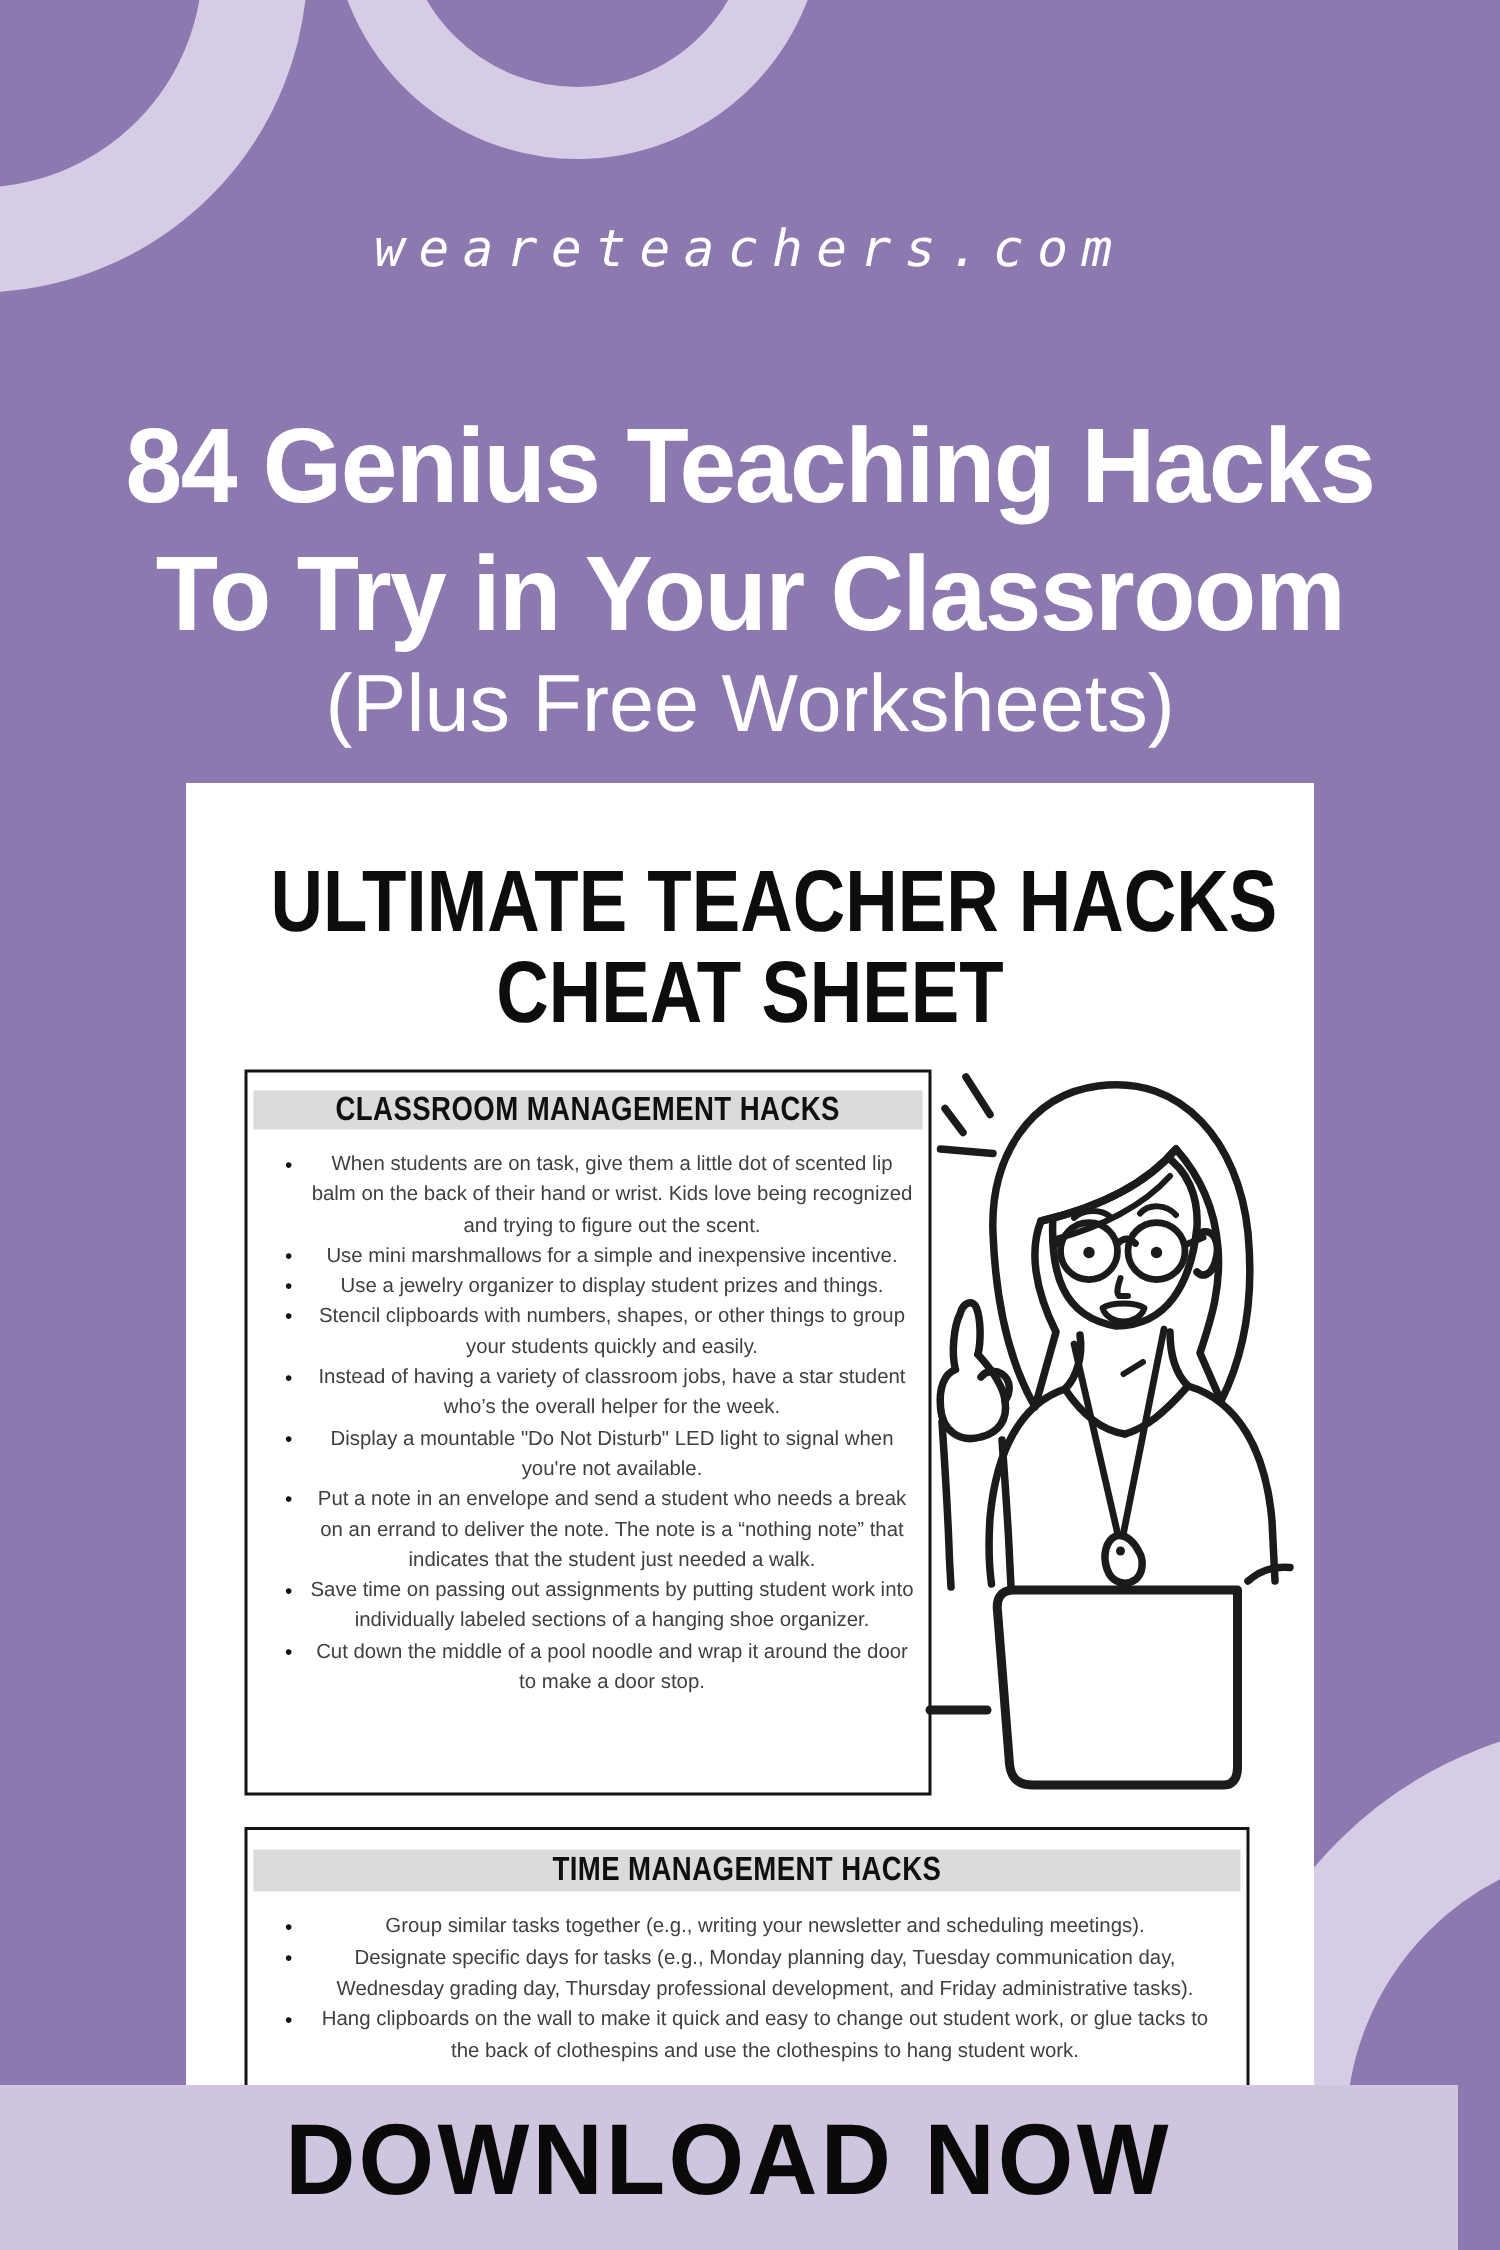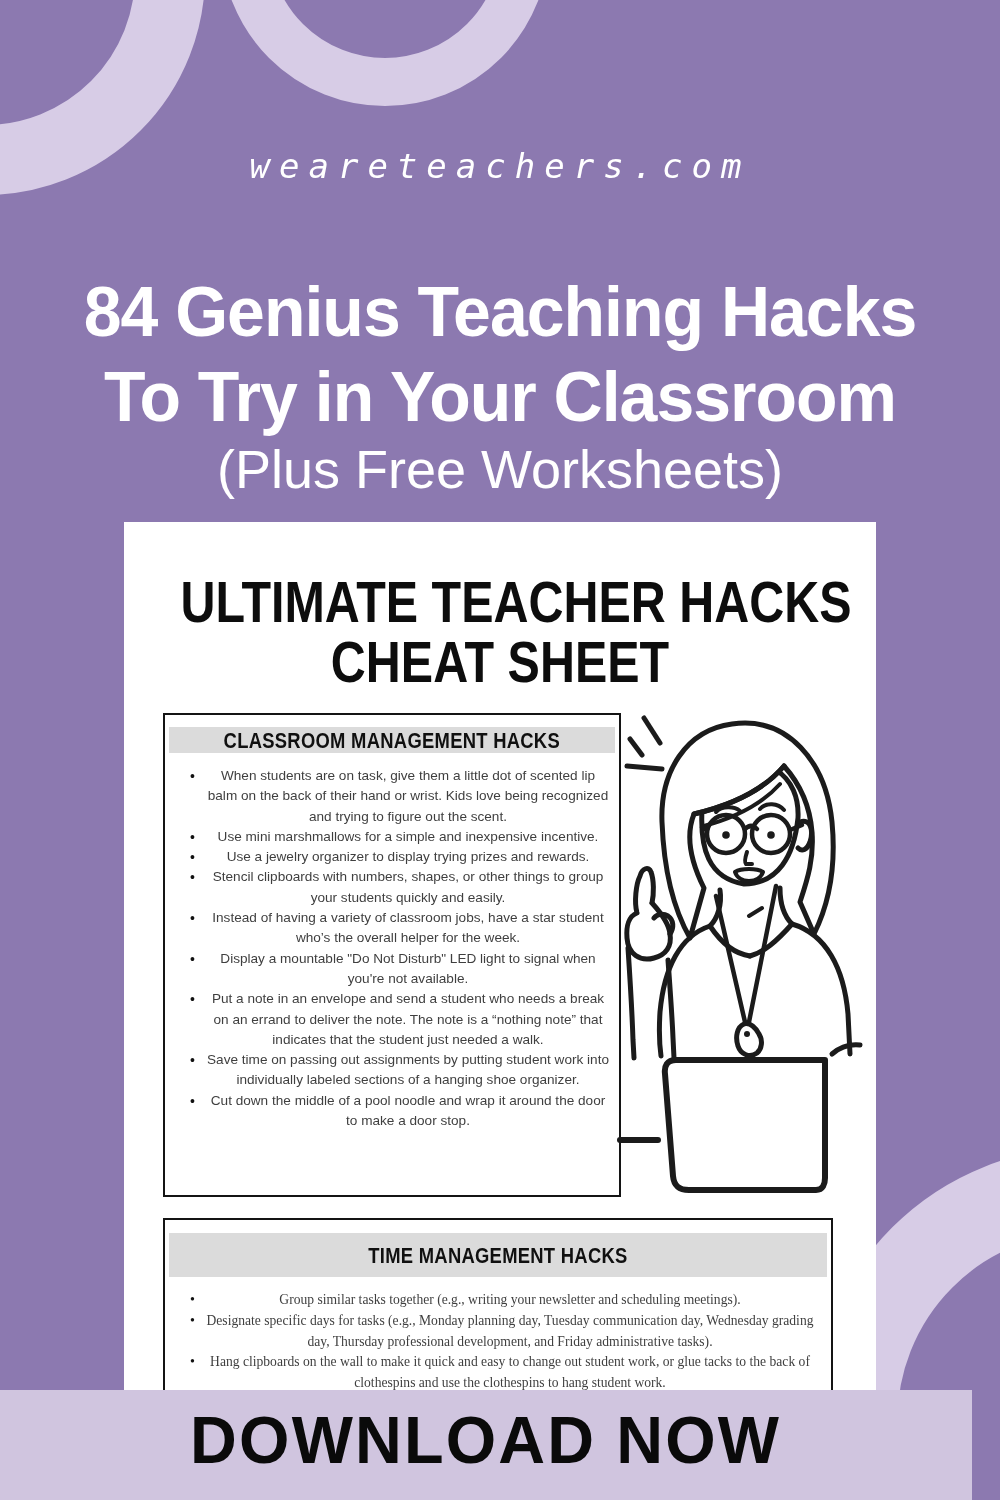--- a/index.html
+++ b/index.html
@@ -42,34 +42,34 @@
   .hack-box{
     position:absolute;border:2.5px solid #141414;background:#fff;
   }
   .box-classroom{left:39px;top:191px;width:458px;height:484px;}
   .box-time{left:39px;top:696px;width:670px;height:240px;}
   .band{
     margin:12px 4px 4px 4px;background:var(--band);
     display:flex;align-items:center;justify-content:center;
   }
   .box-classroom .band{height:26px;}
-  .box-time .band{height:44px;margin-top:13px;}
+  .box-time .band{height:28px;margin-top:13px;}
   .band span{
     font-weight:800;font-size:20px;letter-spacing:.3px;color:#101010;
     transform:scale(0.92,1.12);white-space:nowrap;
   }
   ul.hacks{
     list-style:none;margin-top:13px;padding:0 8px 0 23px;
     color:var(--body);font-size:13.6px;line-height:20.3px;
   }
   ul.hacks li{position:relative;padding-left:17px;text-align:center;}
   ul.hacks li::before{
     content:"\2022";position:absolute;left:2px;top:0;color:#111;font-size:14px;
   }
-  .box-time ul.hacks{line-height:20.8px;padding-right:16px;font-family:Liberation Serif, serif;}
+  .box-time ul.hacks{line-height:20.8px;padding-right:16px;}
   
   .illu{position:absolute;left:492px;top:184px;width:252px;height:492px;}
   
   .footer{
     position:absolute;left:0;top:1390px;width:972px;height:110px;z-index:3;
     background:var(--footer);display:flex;align-items:center;justify-content:center;
   }
   .cta{
     border:none;background:transparent;cursor:pointer;color:#0a0a0a;
     font-family:"Liberation Sans",sans-serif;font-weight:800;font-size:60px;
@@ -98,21 +98,21 @@
       <span>CHEAT SHEET</span></div>
 
     <div class="hack-box box-classroom">
       <div class="band">
         <span>CLASSROOM MANAGEMENT HACKS</span>
       </div>
       <ul class="hacks">
 
       <li>When students are on task, give them a little dot of scented lip balm on the back of their hand or wrist. Kids love being recognized and trying to figure out the scent.</li>
           <li>Use mini marshmallows for a simple and inexpensive incentive.</li>
-          <li>Use a jewelry organizer to display trying prizes and rewards.</li>
+          <li>Use a jewelry organizer to display student prizes and things.</li>
           <li>Stencil clipboards with numbers, shapes, or other things to group your students quickly and easily.</li>
           <li>Instead of having a variety of classroom jobs, have a star student who’s the overall helper for the week.</li>
           <li>Display a mountable "Do Not Disturb" LED light to signal when you're not available.</li>
           <li>Put a note in an envelope and send a student who needs a break on an errand to deliver the note. The note is a “nothing note” that indicates that the student just needed a walk.</li>
           <li>Save time on passing out assignments by putting student work into individually labeled sections of a hanging shoe organizer.</li>
           <li>Cut down the middle of a pool noodle and wrap it around the door to make a door stop.</li>
         </ul>
     </div>
 
     <div class="hack-box box-time">

